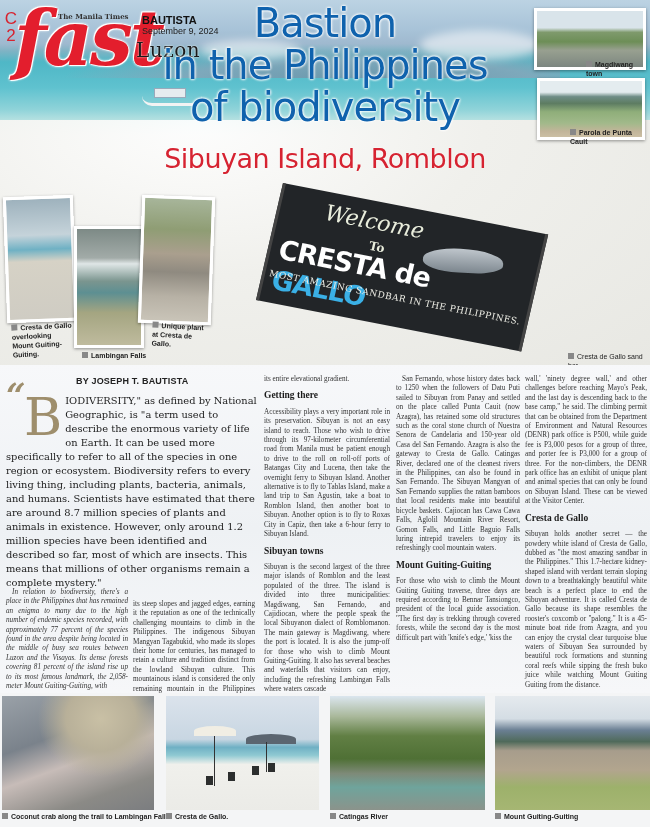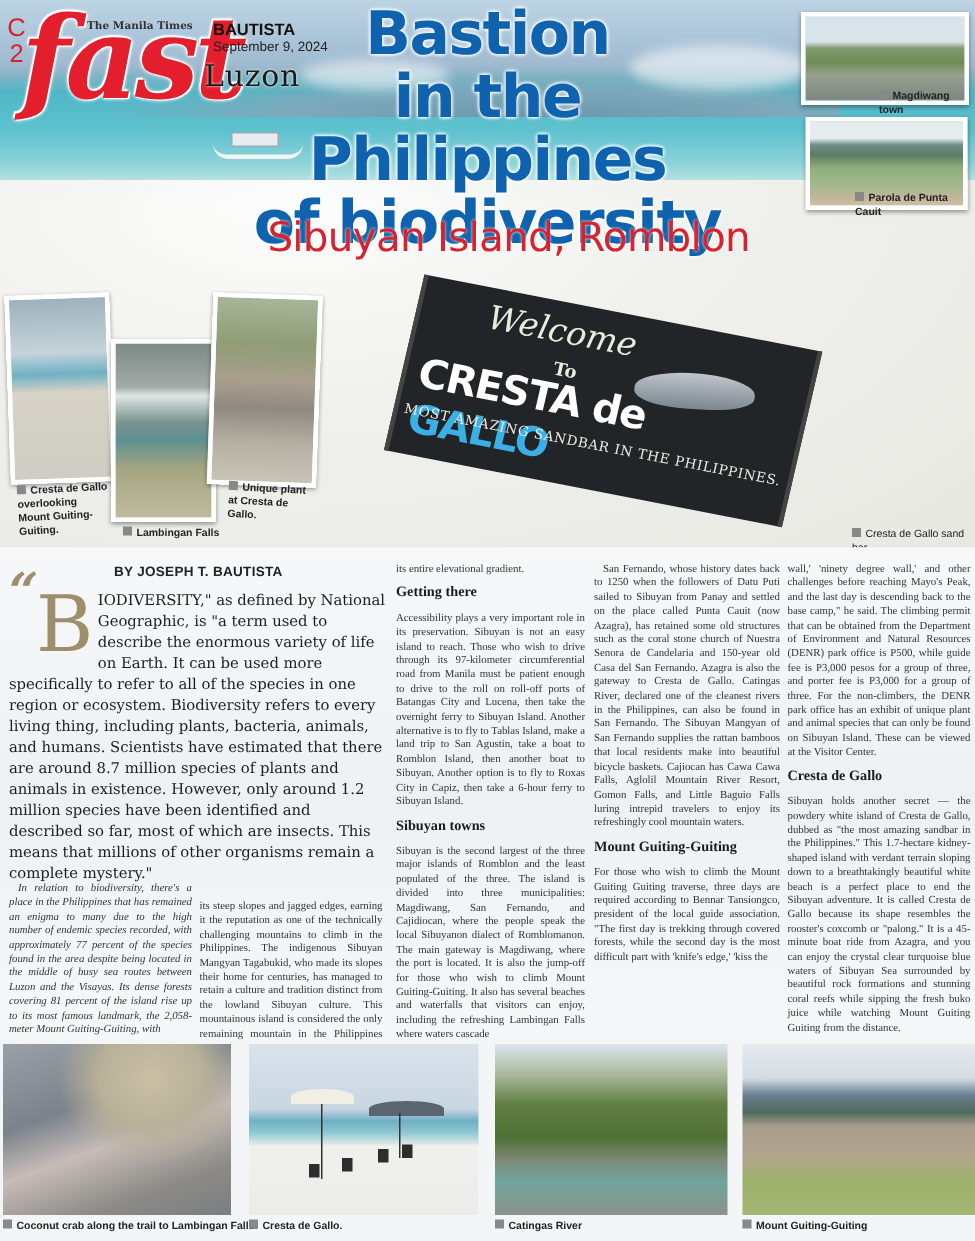--- a/index.html
+++ b/index.html
@@ -32,25 +32,25 @@
     text-shadow: 0 0 3px #fff, 0 0 3px #fff, 1px 1px 0 #fff, -1px -1px 0 #fff;
   }
   .logo-mt { position: absolute; left: 58px; top: 12px; font-family: "DejaVu Serif", serif; font-size: 7px; color: #333; font-weight: bold; }
   .dateline { position: absolute; left: 142px; top: 14px; font-family: "Liberation Sans", sans-serif; }
   .dateline .day { font-weight: bold; font-size: 11px; color: #111; line-height: 12px; }
   .dateline .date { font-size: 9px; color: #222; line-height: 11px; }
   .logo-times { position: absolute; left: 136px; top: 38px; font-family: "DejaVu Serif", serif; font-size: 20px; color: #1a1a1a; letter-spacing: .5px; text-shadow: 0 0 2px #fff; }
 
   .headline {
     position: absolute; left: 150px; top: 2px; width: 350px; text-align: center;
-    font-family: "DejaVu Sans", sans-serif; font-weight: bold; color: #0f62ad; font-size: 40px; line-height: 42px; letter-spacing: -1px;
+    font-family: "DejaVu Sans", sans-serif; font-weight: normal; color: #0f62ad; font-size: 40px; line-height: 42px; letter-spacing: -1px;
     text-shadow: 0 0 3px #fff, 0 0 3px #fff, 0 0 2px #fff;
   }
   .subhead {
-    position: absolute; left: 150px; top: 143px; width: 350px; text-align: right;
+    position: absolute; left: 150px; top: 143px; width: 350px; text-align: center;
     font-family: "DejaVu Sans", sans-serif; color: #d62331; font-size: 27px; letter-spacing: -.5px;
     text-shadow: 0 0 2px #fff;
   }
 
   .photo { position: absolute; border: 3px solid #fff; box-shadow: 0 1px 3px rgba(0,0,0,.4); overflow: hidden; }
   .cap { position: absolute; font-family: "Liberation Sans", sans-serif; font-size: 7px; font-weight: bold; color: #222; line-height: 9px; }
   .cap .sq { display: inline-block; width: 6px; height: 6px; background: #888; margin-right: 3px; vertical-align: 0px; }
 
   .photo.magdiwang { left: 534px; top: 8px; width: 112px; height: 62px;
     background: linear-gradient(180deg,#d9e4ea 0%,#d9e4ea 30%,#7f9a6c 38%,#6d8e57 55%,#98a090 70%,#7c8680 100%); }

